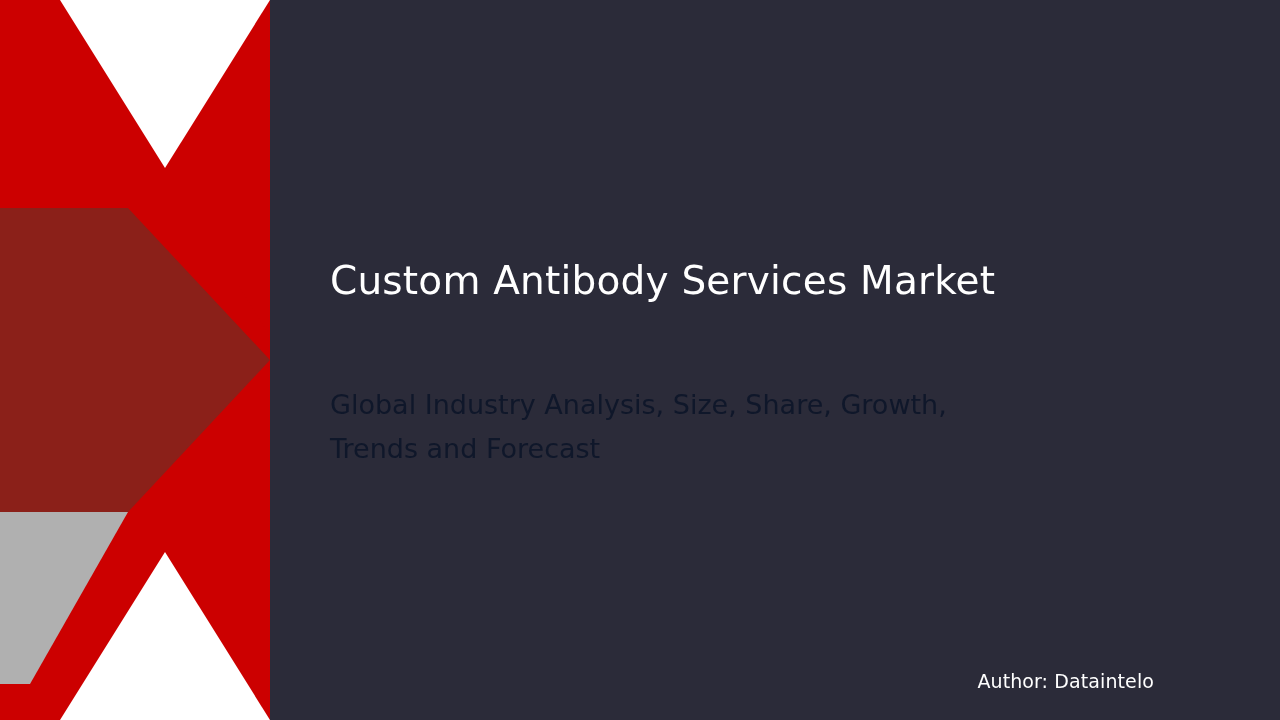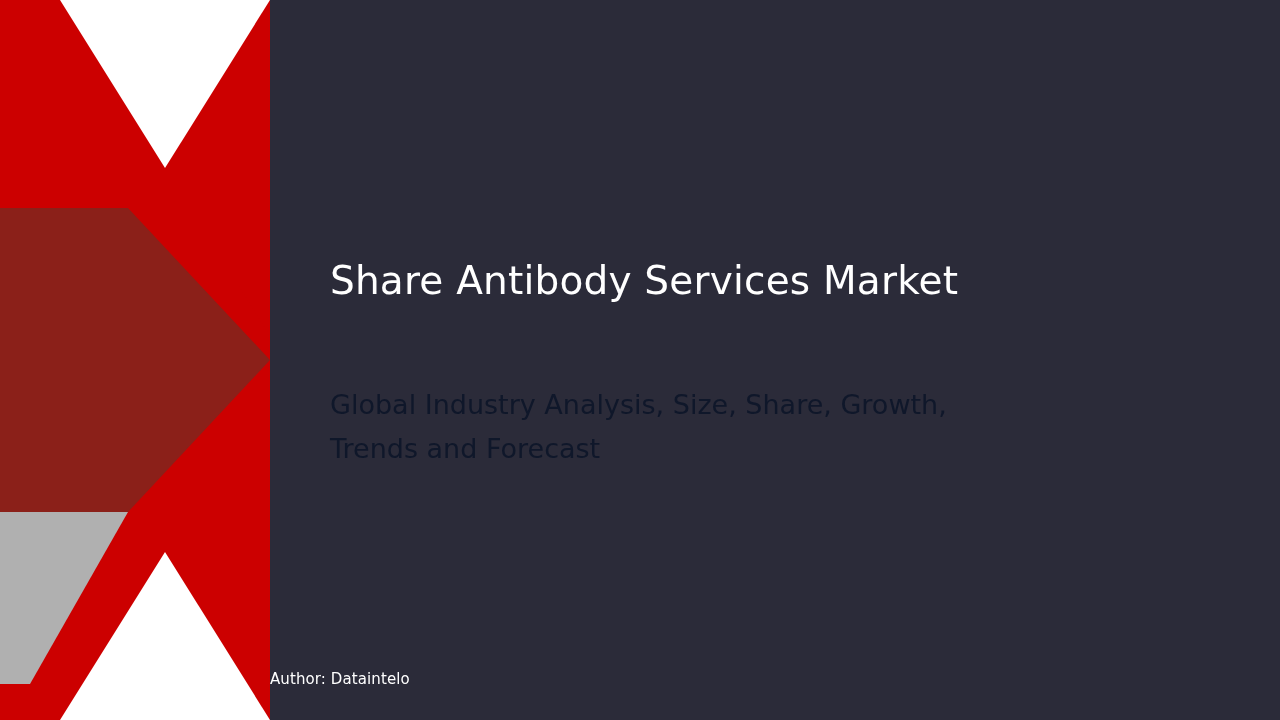--- a/index.html
+++ b/index.html
@@ -51,22 +51,23 @@
     color: #f2f2f4;
     font-size: 27px;
     font-weight: 400;
     line-height: 1.62;
   }
   #author-text {
     position: absolute;
     left: 0px;
     top: 670px;
     width: 884px;
+    text-align: right;
     color: #ffffff;
-    font-size: 15px;
+    font-size: 19px;
     font-weight: 400;
     letter-spacing: 0.1px;
   }
 </style>
 </head>
 <body>
 
 <div id="slide">
 
   <svg id="bg-art" viewBox="0 0 1280 720" width="1280" height="720" preserveAspectRatio="none">
@@ -85,21 +86,21 @@
 
     <polygon points="0,208 128,208 270,360 128,512 0,512" fill="#8b2019"></polygon>
 
     <polygon points="0,512 128,512 30,684 0,684" fill="#b0b0b0"></polygon>
 
     <rect x="270" y="0" width="1010" height="720" fill="#2b2b39"></rect>
   </svg>
 
   <div class="content-panel">
 
-    <div id="title-text" style="color: rgb(255, 255, 255);">Share Antibody Services Market</div>
+    <div id="title-text" style="color: rgb(255, 255, 255);">Custom Antibody Services Market</div>
 
     <div id="subtitle-text" style="color: #0f172a;">Global Industry Analysis, Size, Share, Growth, Trends and Forecast</div>
 
     <div id="author-text" style="color: rgb(255, 255, 255);">Author: Dataintelo</div>
 
   </div>
 
 </div>
 
 </body></html>

